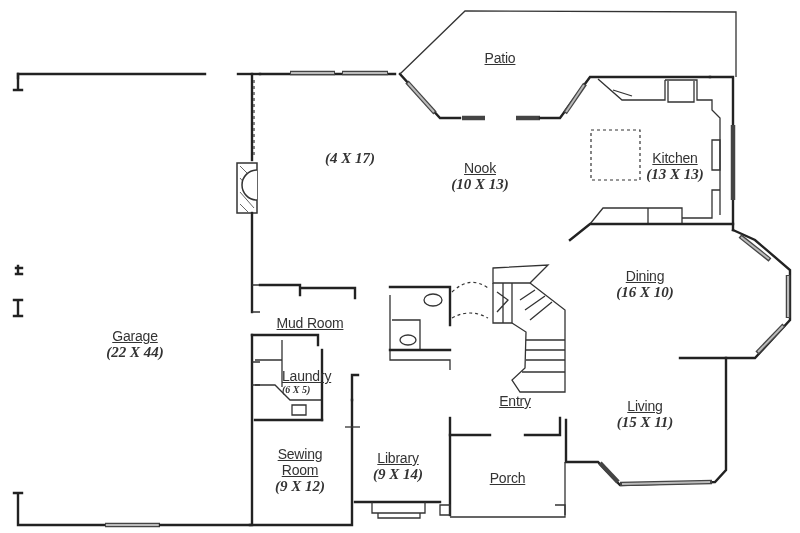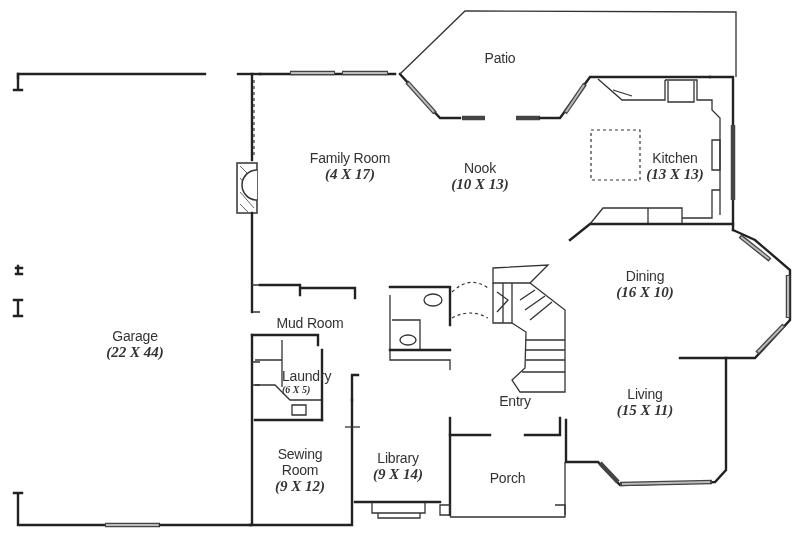--- a/index.html
+++ b/index.html
@@ -5,21 +5,21 @@
   html, body { margin: 0; padding: 0; background: #ffffff; }
   body { width: 800px; height: 533px; overflow: hidden; position: relative;
          font-family: "Liberation Serif", serif; }
   #plan { position: absolute; left: 0; top: 0; width: 800px; height: 533px; }
   .wall { stroke: #222; stroke-width: 2.4; fill: none; stroke-linecap: square; }
   .thin { stroke: #333; stroke-width: 1.3; fill: none; }
   .dash { stroke: #333; stroke-width: 1.2; fill: none; stroke-dasharray: 3 3; }
   .win  { stroke: #444; stroke-width: 4.5; fill: none; }
   .winc { stroke: #bbb; stroke-width: 2; fill: none; }
   .lbl { position: absolute; text-align: center; color: #333; line-height: 1.15; white-space: nowrap; }
-  .lbl .name { font-family: "Liberation Sans", sans-serif; font-size: 14px; letter-spacing: -0.2px; }
+  .lbl .name { font-family: "Liberation Sans", sans-serif; font-size: 14px; text-decoration: underline; letter-spacing: -0.2px; }
   .lbl .dim  { font-style: italic; font-weight: bold; font-size: 15px; color: #333; }
 </style>
 </head>
 <body>
 
 <svg id="plan" viewBox="0 0 800 533" xmlns="http://www.w3.org/2000/svg">
 
   <g>
     <path class="wall" d="M18 78 L18 74 L205 74"></path>
     <path class="wall" d="M14 90 L22 90 M18 74 L18 90"></path>
@@ -125,21 +125,20 @@
     <path class="thin" d="M440 505 L450 505 L450 515 L440 515 Z"></path>
     <path class="thin" d="M450 517 L565 517 L565 462"></path>
     <path class="thin" d="M555 505 L565 505 L565 515"></path>
   </g>
 </svg>
 
 <div class="lbl" style="left:470px; top:50px; width:60px;">
   <div class="name">Patio</div>
 </div>
 <div class="lbl" style="left:290px; top:150px; width:120px;">
-  <div class="name">Family Room</div>
   <div class="dim">(4 X 17)</div>
 </div>
 <div class="lbl" style="left:440px; top:160px; width:80px;">
   <div class="name">Nook</div>
   <div class="dim">(10 X 13)</div>
 </div>
 <div class="lbl" style="left:630px; top:150px; width:90px;">
   <div class="name">Kitchen</div>
   <div class="dim">(13 X 13)</div>
 </div>
@@ -151,21 +150,21 @@
   <div class="name">Garage</div>
   <div class="dim">(22 X 44)</div>
 </div>
 <div class="lbl" style="left:265px; top:315px; width:90px;">
   <div class="name">Mud Room</div>
 </div>
 <div class="lbl" style="left:282px; top:352px; width:70px; text-align:left;margin-top:16px;">
   <div class="name">Laundry</div>
   <div class="dim" style="font-size:10px;">(6 X 5)</div>
 </div>
-<div class="lbl" style="left:600px; top:386px; width:90px;">
+<div class="lbl" style="left:600px; top:398px; width:90px;">
   <div class="name">Living</div>
   <div class="dim">(15 X 11)</div>
 </div>
 <div class="lbl" style="left:480px; top:393px; width:70px;">
   <div class="name">Entry</div>
 </div>
 <div class="lbl" style="left:358px; top:430px; width:80px;margin-top:20px;">
   <div class="name">Library</div>
   <div class="dim">(9 X 14)</div>
 </div>

